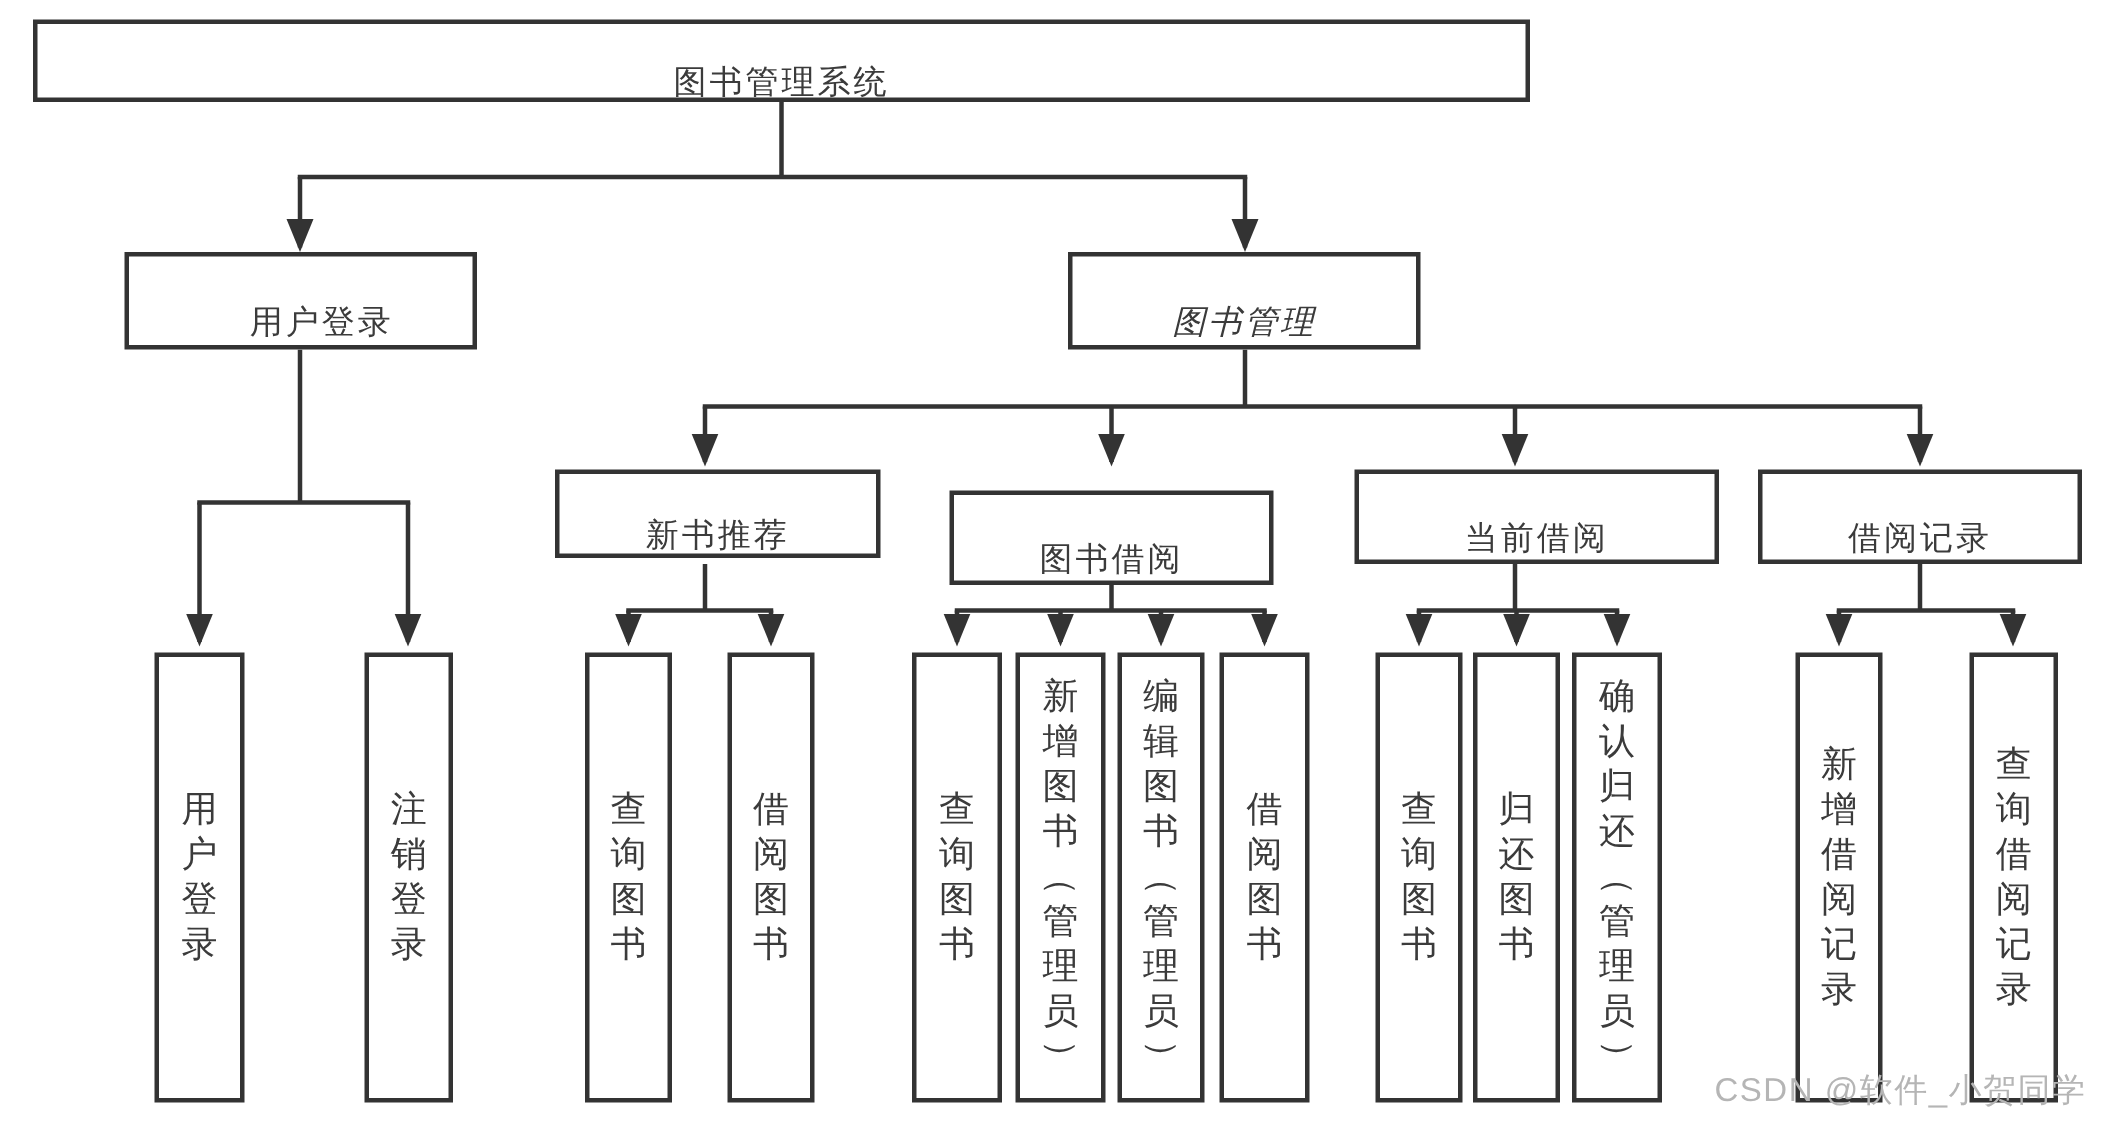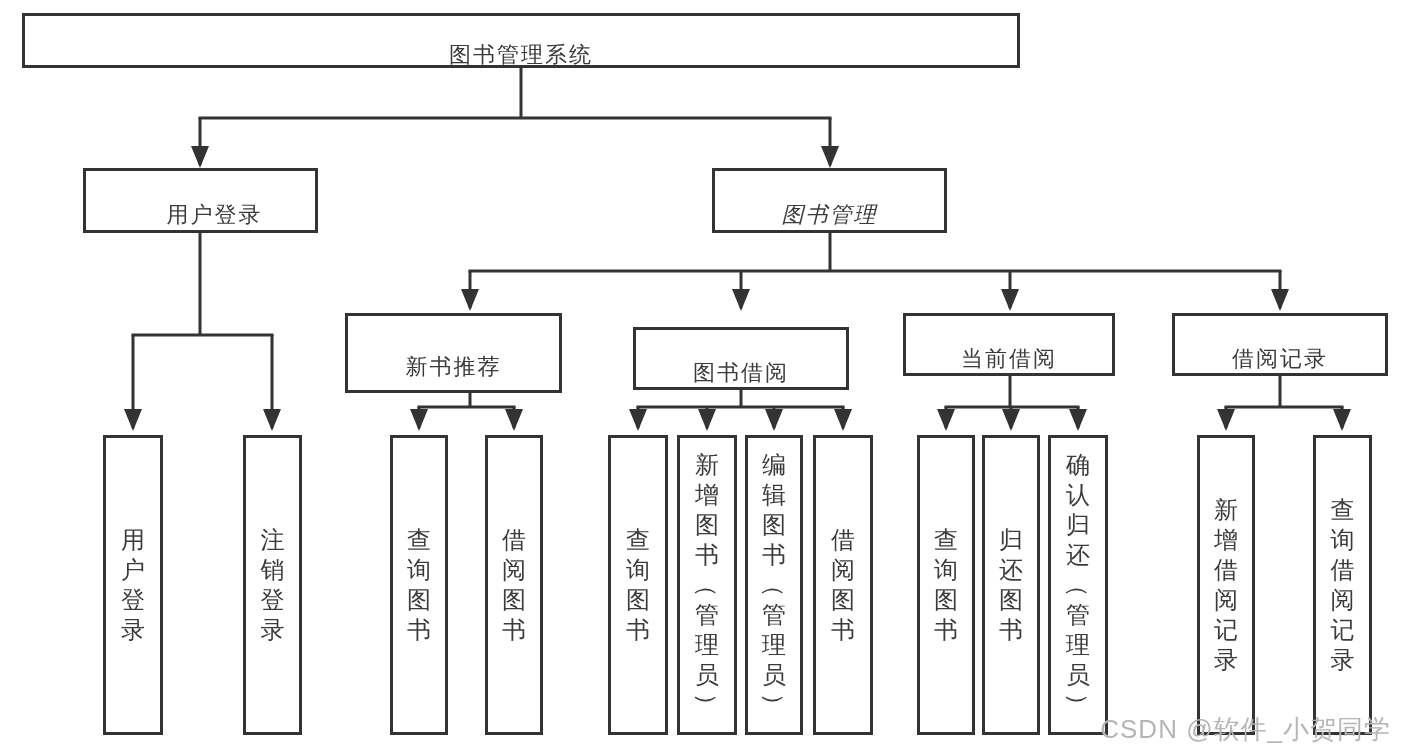--- a/index.html
+++ b/index.html
@@ -46,21 +46,21 @@
     display: block;
     font-size: 24px;
     line-height: 30px;
     text-align: center;
   }
   .vtext span.rot { transform: rotate(90deg); }
   #watermark {
     position: absolute;
     top: 712px;
     right: 14px;
-    font-size: 26px;
+    font-size: 22px;
     color: #b5b5b5;
     letter-spacing: 1px;
     z-index: 3;
     white-space: nowrap;
   }
 </style>
 </head>
 <body>
 
 <div id="stage">
@@ -119,27 +119,27 @@
     <span class="hlabel">图书管理系统</span>
   </div>
 
   <div class="node" style="left:83px; top:168px; width:235px; height:65px;padding-left:28px;">
     <span class="hlabel">用户登录</span>
   </div>
   <div class="node" style="left:712px; top:168px; width:235px; height:65px;font-style:italic;">
     <span class="hlabel">图书管理</span>
   </div>
 
-  <div class="node" style="left:345px; top:313px; width:217px; height:80px;">
+  <div class="node" style="left:370px; top:313px; width:217px; height:59px;">
     <span class="hlabel">新书推荐</span>
   </div>
   <div class="node" style="left:633px; top:327px; width:216px; height:63px;">
     <span class="hlabel">图书借阅</span>
   </div>
-  <div class="node" style="left:903px; top:313px; width:212px; height:63px;">
+  <div class="node" style="left:903px; top:313px; width:243px; height:63px;">
     <span class="hlabel">当前借阅</span>
   </div>
   <div class="node" style="left:1172px; top:313px; width:216px; height:63px;">
     <span class="hlabel">借阅记录</span>
   </div>
 
   <div class="node leaf" style="left:103px; width:60px;">
     <div class="vtext">
         <span>用</span>
         <span>户</span>

